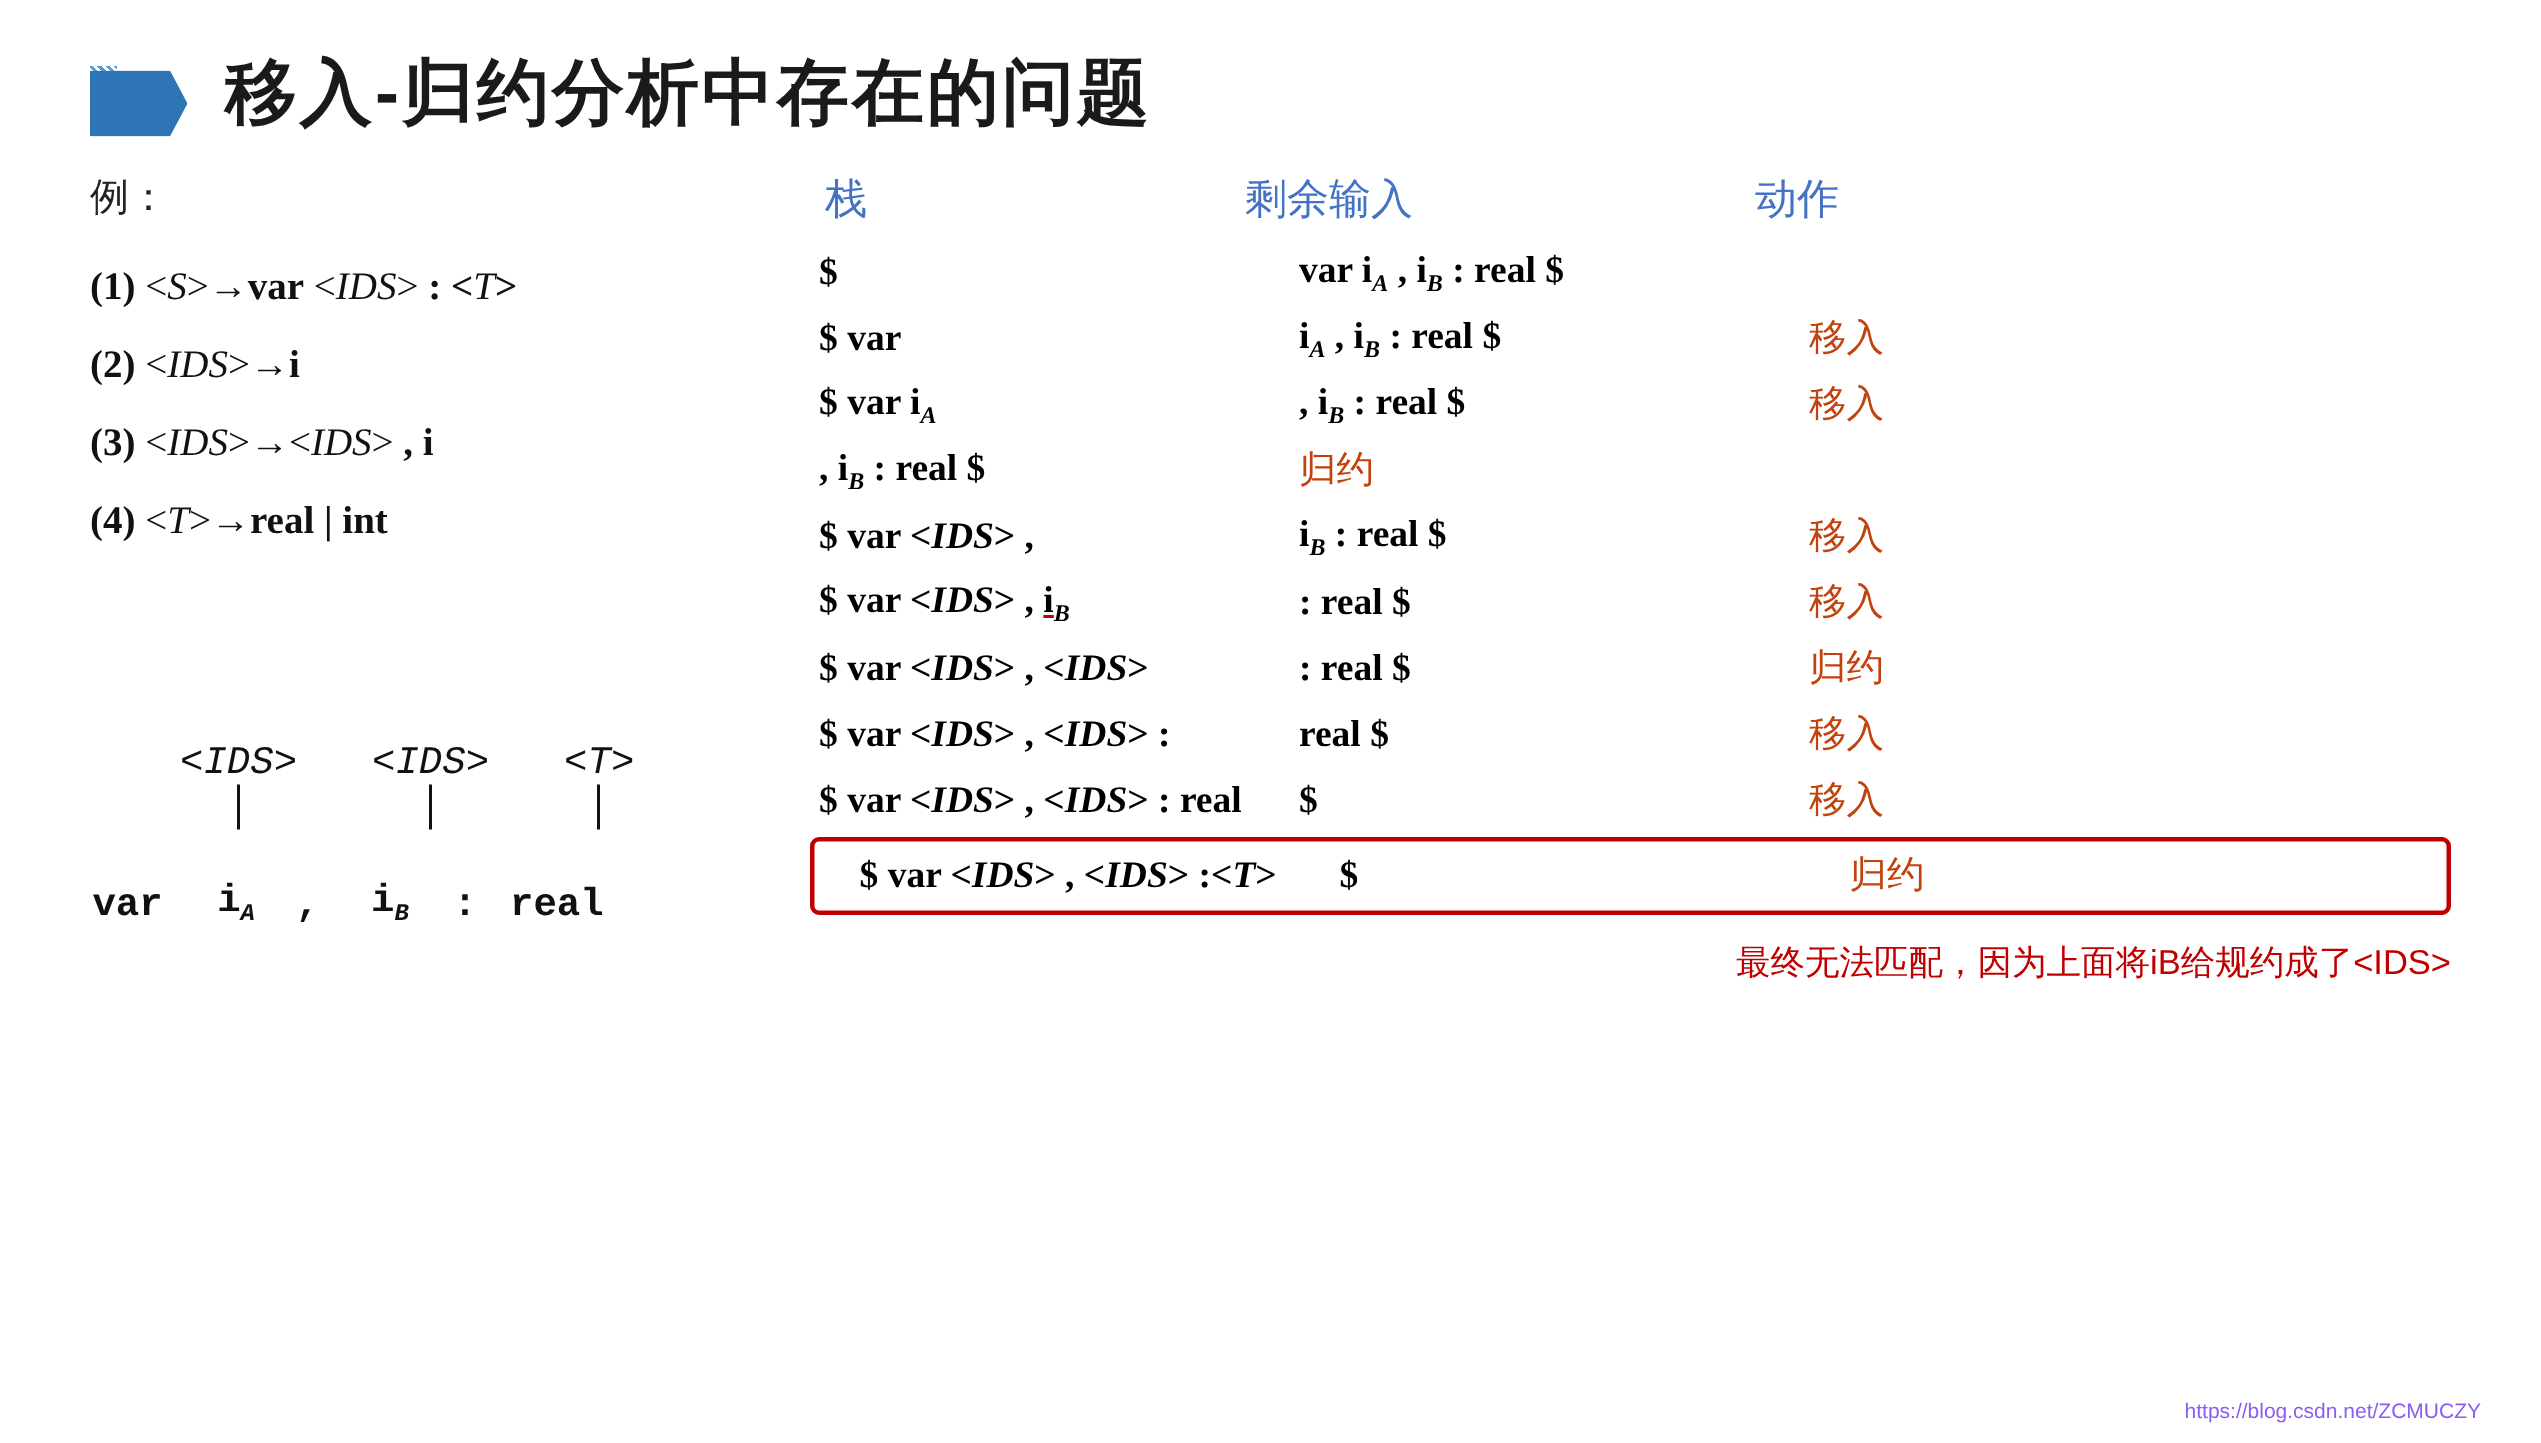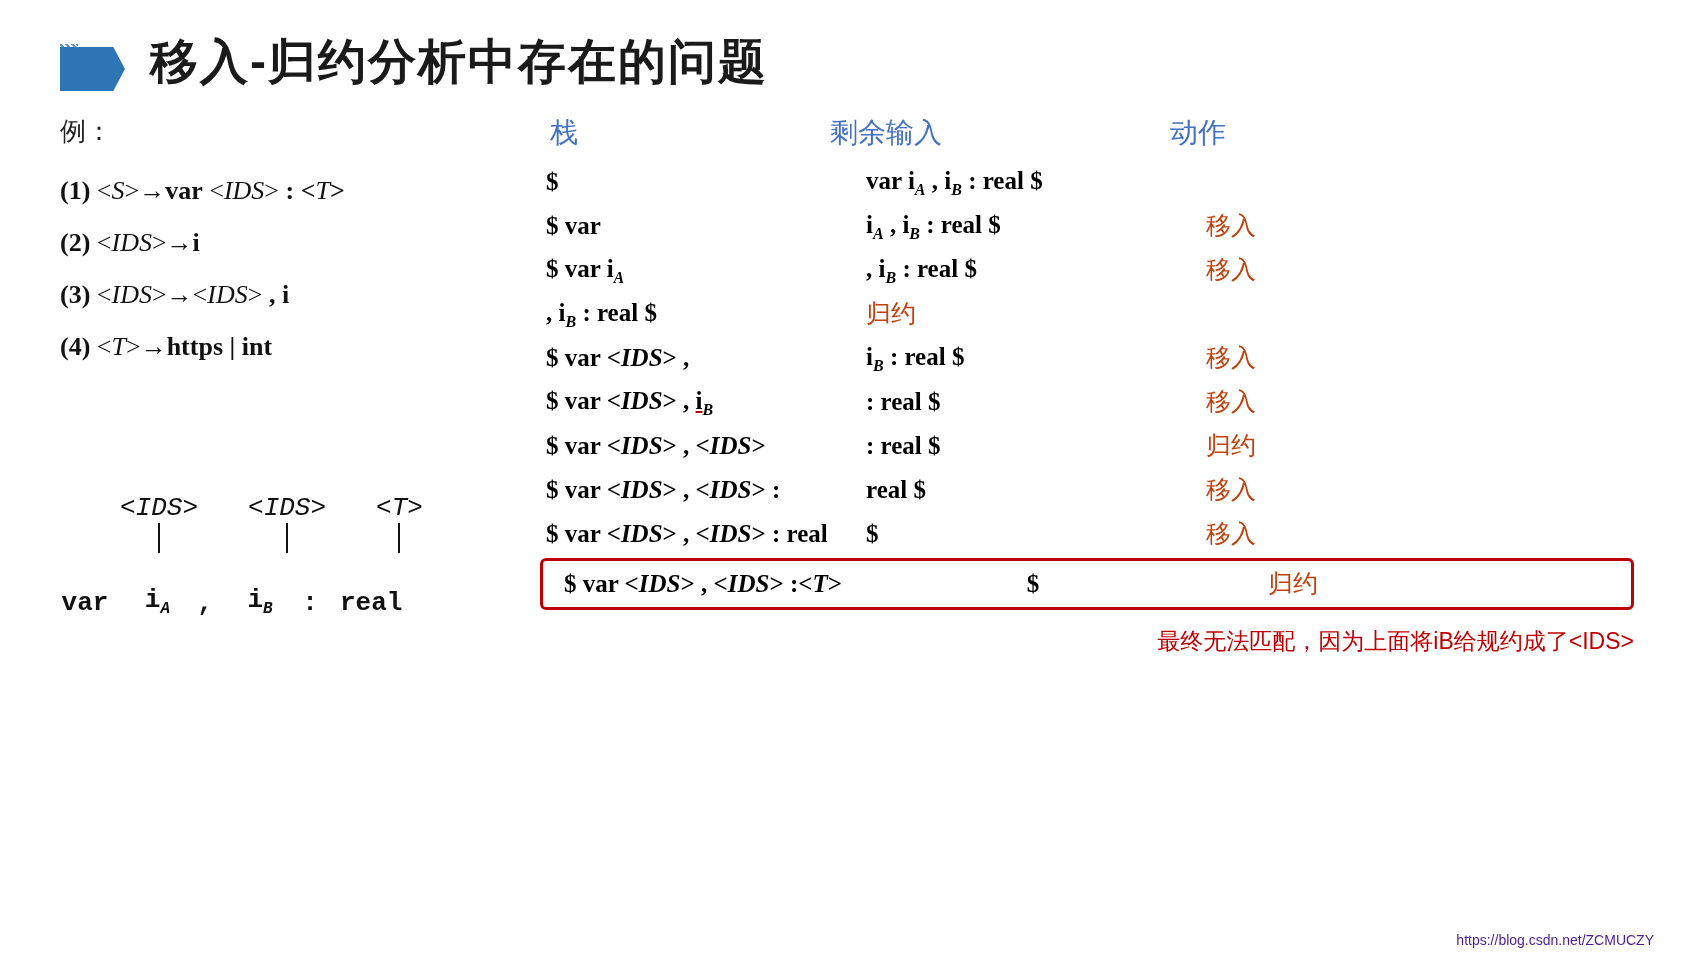--- a/index.html
+++ b/index.html
@@ -87,23 +87,22 @@
       display: grid;
       grid-template-columns: 320px 340px 180px;
       align-items: center;
       min-height: 44px;
       line-height: 1.5;
       padding: 2px 0;
     }
     .table-row.highlighted {
       border: 3px solid #c00000;
       border-radius: 6px;
-      padding: 4px 0;
+      padding: 4px 24px;
       margin: 2px 0;
-      text-align: center;
     }
     .cell {
       padding: 0 6px;
       white-space: nowrap;
     }
     .action-cell {
       font-family: 'Microsoft YaHei', sans-serif;
       font-size: 25px;
       color: #c2410c;
     }
@@ -117,21 +116,21 @@
       padding-left: 10px;
       text-align: right;
     }
 
     
     .watermark {
       position: absolute;
       bottom: 14px;
       right: 40px;
       font-size: 14px;
-      color: #4c1d95;
+      color: #8b5cf6;
       font-family: Arial, sans-serif;
     }
 
     
     .header-arrow-wrapper {
       position: relative;
       width: 70px;
       height: 50px;
       flex-shrink: 0;
     }
@@ -176,21 +175,21 @@
       <span class="rule">
         <b>(1)</b> &lt;<i>S</i>&gt;→<b>var</b> &lt;<i>IDS</i>&gt; <b>: &lt;</b><i>T</i><b>&gt;</b>
       </span>
       <span class="rule">
         <b>(2)</b> &lt;<i>IDS</i>&gt;→<b>i</b>
       </span>
       <span class="rule">
         <b>(3)</b> &lt;<i>IDS</i>&gt;→&lt;<i>IDS</i>&gt;<b> , i</b>
       </span>
       <span class="rule">
-        <b>(4)</b> &lt;<i>T</i>&gt;→<b>https | int</b>
+        <b>(4)</b> &lt;<i>T</i>&gt;→<b>real | int</b>
       </span>
     </div>
 
     <div class="tree-diagram">
       <div style="display:flex; gap:0; margin-left:60px;">
 
         <div style="display:flex; flex-direction:column; align-items:center; margin-right:50px;">
           <div style="font-style:italic; font-size:26px;">&lt;<i>IDS</i>&gt;</div>
           <div style="width:2px; height:30px; background:#111;"></div>
         </div>

